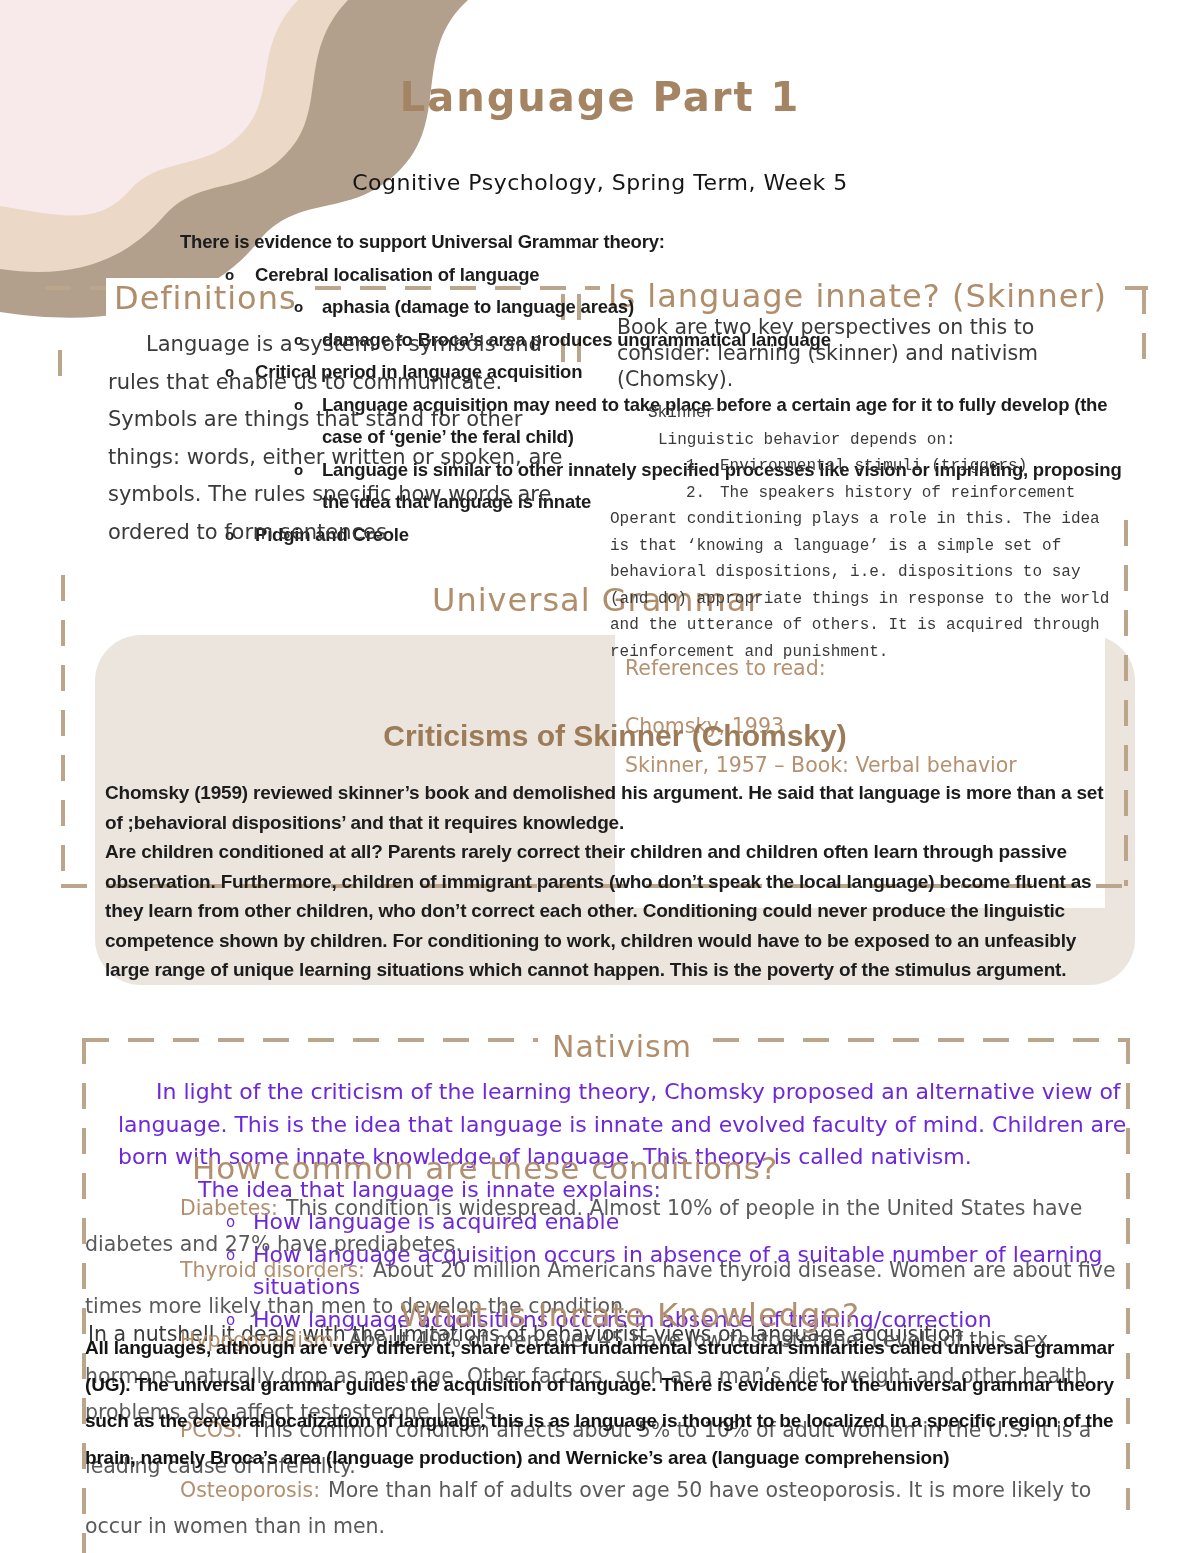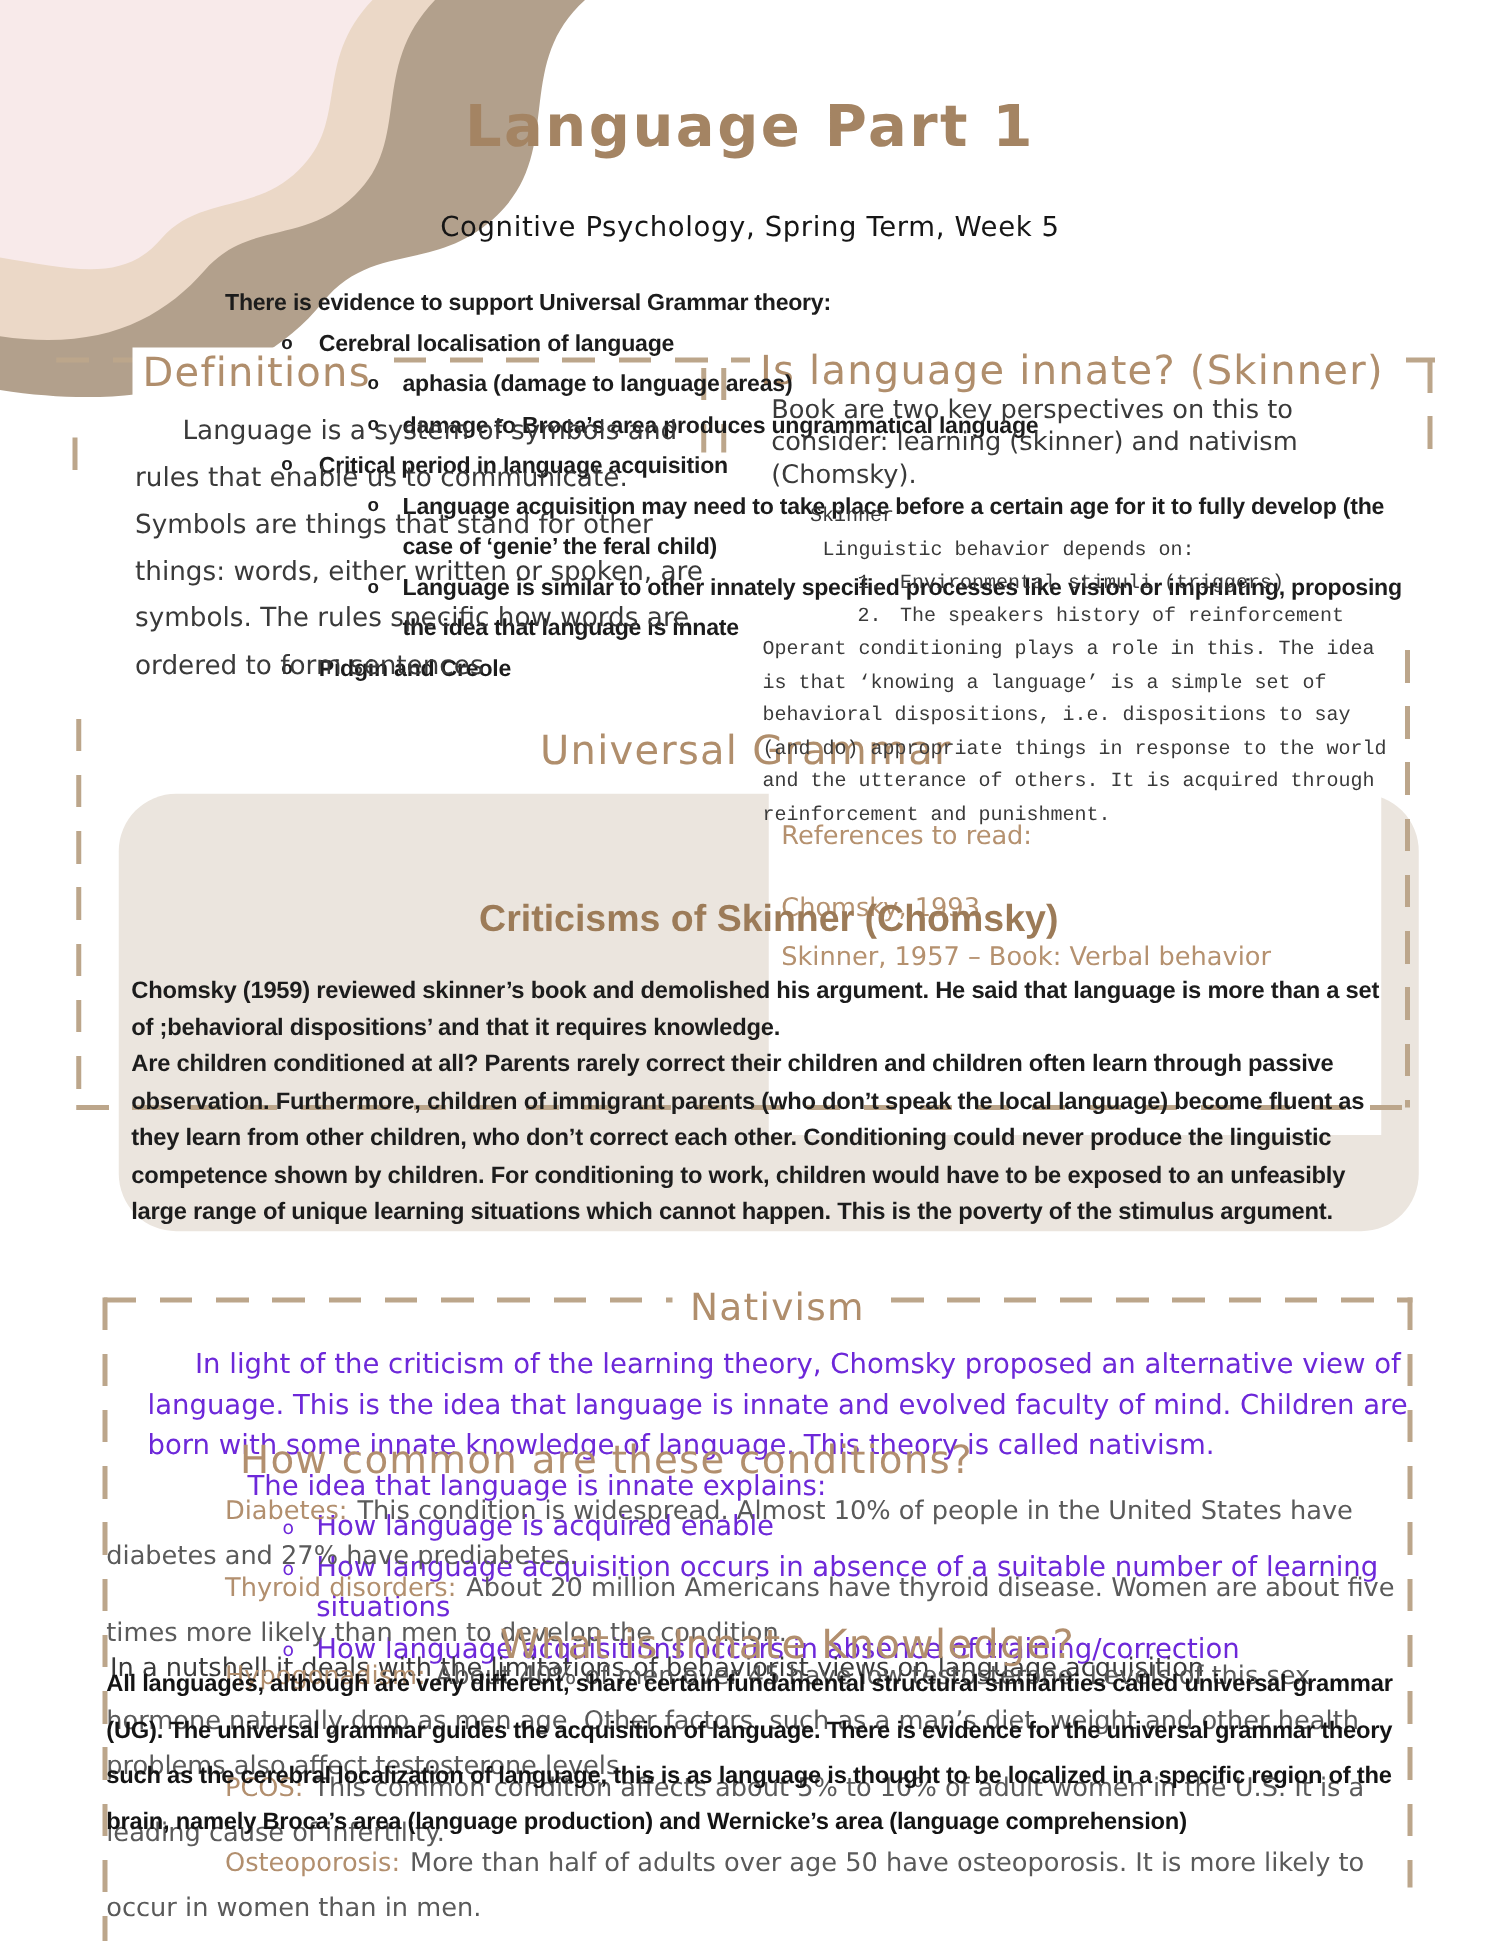--- a/index.html
+++ b/index.html
@@ -26,21 +26,21 @@
   .dash-h{height:4px;z-index:4;
     background:repeating-linear-gradient(to right,#bca68b 0 26px,transparent 26px 45px);}
   .dash-v{width:4px;z-index:4;
     background:repeating-linear-gradient(to bottom,#bca68b 0 26px,transparent 26px 45px);}
   .corbel{font-family:"DejaVu Sans",sans-serif;color:#343434;}
   .cal-bold{font-family:"Liberation Sans",sans-serif;font-weight:700;
             letter-spacing:-0.2px;color:#1c1c1c;}
 
   .page-title{
     left:170px;top:74px;width:860px;text-align:center;z-index:6;
-    font-size:46px;font-weight:700;letter-spacing:2px;color:#a48463;
+    font-size:40px;font-weight:700;letter-spacing:2px;color:#a48463;
   }
   .page-subtitle{
     left:170px;top:170px;width:860px;text-align:center;z-index:6;
     font-size:22px;color:#161616;letter-spacing:0.5px;
   }
 
   .heading{
     z-index:5;background:#ffffff;font-size:32px;letter-spacing:1px;
     color:#b08e6c;padding:1px 8px;white-space:nowrap;
   }

